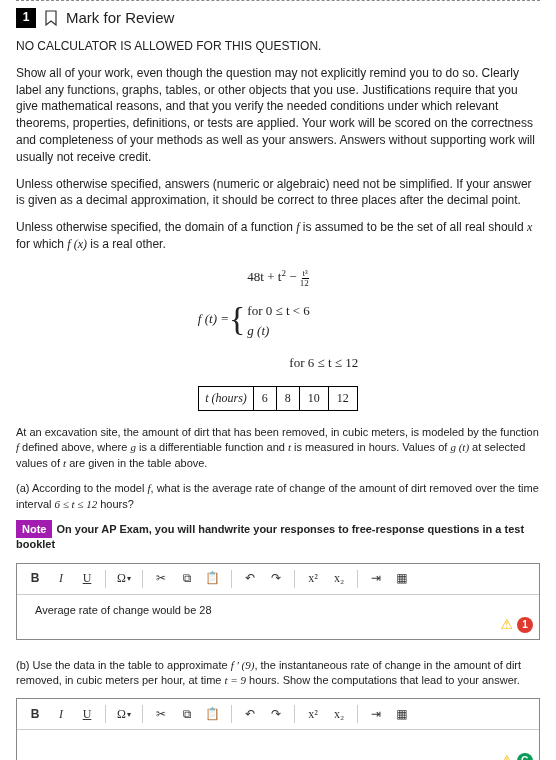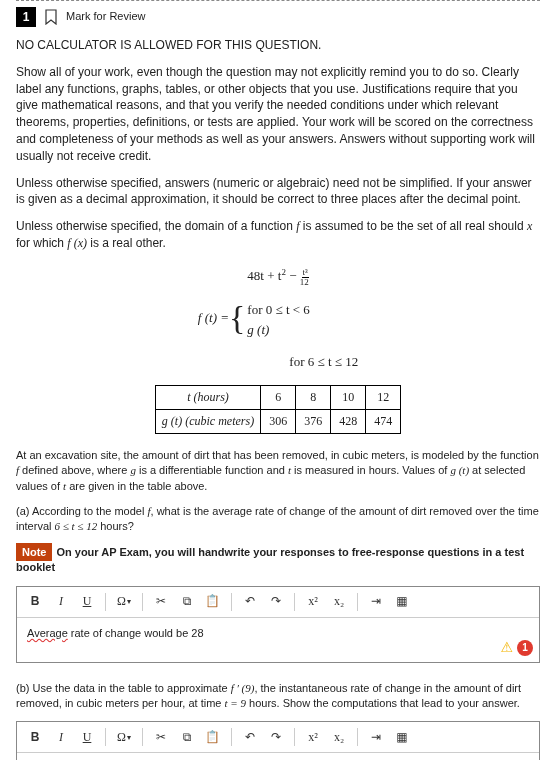--- a/index.html
+++ b/index.html
@@ -1,46 +1,46 @@
 <!DOCTYPE html>
 <html><head>
 <meta charset="utf-8">
 <style>
 * { box-sizing: border-box; margin: 0; padding: 0; }
 body { font-family: Arial, Helvetica, sans-serif; font-size: 11px; color: #222; width: 556px; background: #fff; padding: 0 16px 20px 16px; line-height: 1.4; }
 .topline { border-top: 1px dashed #888; height: 1px; margin-bottom: 6px; }
 .header-row { display: flex; align-items: center; gap: 8px; margin-bottom: 10px; }
 .qnum { background: #000; color: #fff; width: 20px; height: 20px; display: flex; align-items: center; justify-content: center; font-weight: bold; font-size: 12px; }
 .bookmark-icon svg { width: 14px; height: 16px; display: block; }
-.mark-label { font-size: 11px; }
+.mark-label { font-size: 15px; }
 p { margin-bottom: 10px; }
 .instr { font-size: 12px; }
 .ital { font-style: italic; font-family: 'Times New Roman', serif; }
 .math-block { text-align: center; margin: 14px 0; font-family: 'Times New Roman', serif; font-size: 13px; }
 .brace-row { display: inline-flex; align-items: center; }
 .brace { font-size: 34px; line-height: 34px; margin-right: 2px; }
 .piece-col { display: flex; flex-direction: column; text-align: left; gap: 2px; }
 .piece { display: flex; gap: 14px; flex-direction: column; }
 .sup { font-size: 9px; vertical-align: super; }
 .frac { display: inline-flex; flex-direction: column; align-items: flex-end; vertical-align: middle; font-size: 9px; line-height: 1; }
 .frac .n { border-bottom: 1px solid #000; padding: 0 1px; }
 table.data { border-collapse: collapse; margin: 6px auto 14px auto; font-family: 'Times New Roman', serif; font-size: 12px; }
 table.data td, table.data th { border: 1px solid #000; padding: 3px 8px; text-align: center; font-weight: normal; }
-table.data th { text-align: center; padding-left: 6px; padding-right: 6px; }
+table.data th { text-align: right; padding-left: 6px; padding-right: 6px; }
 .note-row { margin: 10px 0; }
-.note-badge { background: #c2410c; color: #fff; padding: 3px 6px; font-weight: bold; font-size: 11px; margin-right: 4px; }
+.note-badge { background: #a21caf; color: #fff; padding: 3px 6px; font-weight: bold; font-size: 11px; margin-right: 4px; }
 .editor { border: 1px solid #888; margin-bottom: 18px; }
 .toolbar { display: flex; align-items: center; border-bottom: 1px solid #ccc; padding: 4px 6px; gap: 2px; }
 .tbtn { width: 24px; height: 22px; display: flex; align-items: center; justify-content: center; font-size: 12px; cursor: pointer; font-family: 'Times New Roman', serif; color: #333; }
 .tbtn.bold { font-weight: bold; font-family: Arial; }
 .tbtn.italic { font-style: italic; }
 .tbtn.underline { text-decoration: underline; }
 .sep { width: 1px; height: 18px; background: #ccc; margin: 0 4px; }
 .content-area { min-height: 44px; padding: 8px 10px; font-size: 11px; position: relative; }
-.wavy { text-decoration: underline; text-decoration-style: wavy; text-decoration-color: #d33; }
+.wavy { text-decoration-style: wavy; text-decoration-color: #d33; margin-left: 8px; }
 .status-row { position: absolute; right: 6px; bottom: 4px; display: flex; gap: 4px; align-items: center; }
 .badge-circle { width: 16px; height: 16px; border-radius: 50%; display: flex; align-items: center; justify-content: center; color: #fff; font-size: 10px; font-weight: bold; }
 .badge-red { background: #e03a2f; }
 .badge-green { background: #0a9d58; }
 .badge-yellow { color: #f4b400; font-size: 14px; }
 .chev { font-size: 8px; margin-left: 1px; }
 </style>
 </head>
 <body>
 
@@ -86,27 +86,20 @@
 </div>
 
 <table class="data">
   <tbody>
       <tr>
     <th><span class="ital">t (hours)</span></th>
     <td>6</td>
         <td>8</td>
         <td>10</td>
         <td>12</td>
-  </tr>
-  <tr>
-    <th><span class="ital">g (t) (cubic meters)</span></th>
-    <td>306</td>
-        <td>376</td>
-        <td>428</td>
-        <td>474</td>
   </tr>
 </tbody>
   </table>
 
 <p>
   <span>At an excavation site, the amount of dirt that has been removed, in cubic meters, is modeled by the function </span><span class="ital">f</span><span> defined above, where </span><span class="ital">g</span><span> is a differentiable function and </span><span class="ital">t</span><span> is measured in hours. Values of </span><span class="ital">g (t)</span><span> at selected values of </span><span class="ital">t</span><span> are given in the table above.</span>
 </p>
 
 <p>
   <span>(a)  According to the model </span><span class="ital">f</span><span>, what is the average rate of change of the amount of dirt removed over the time interval </span><span class="ital">6 ≤ t ≤ 12</span><span> hours?</span>

